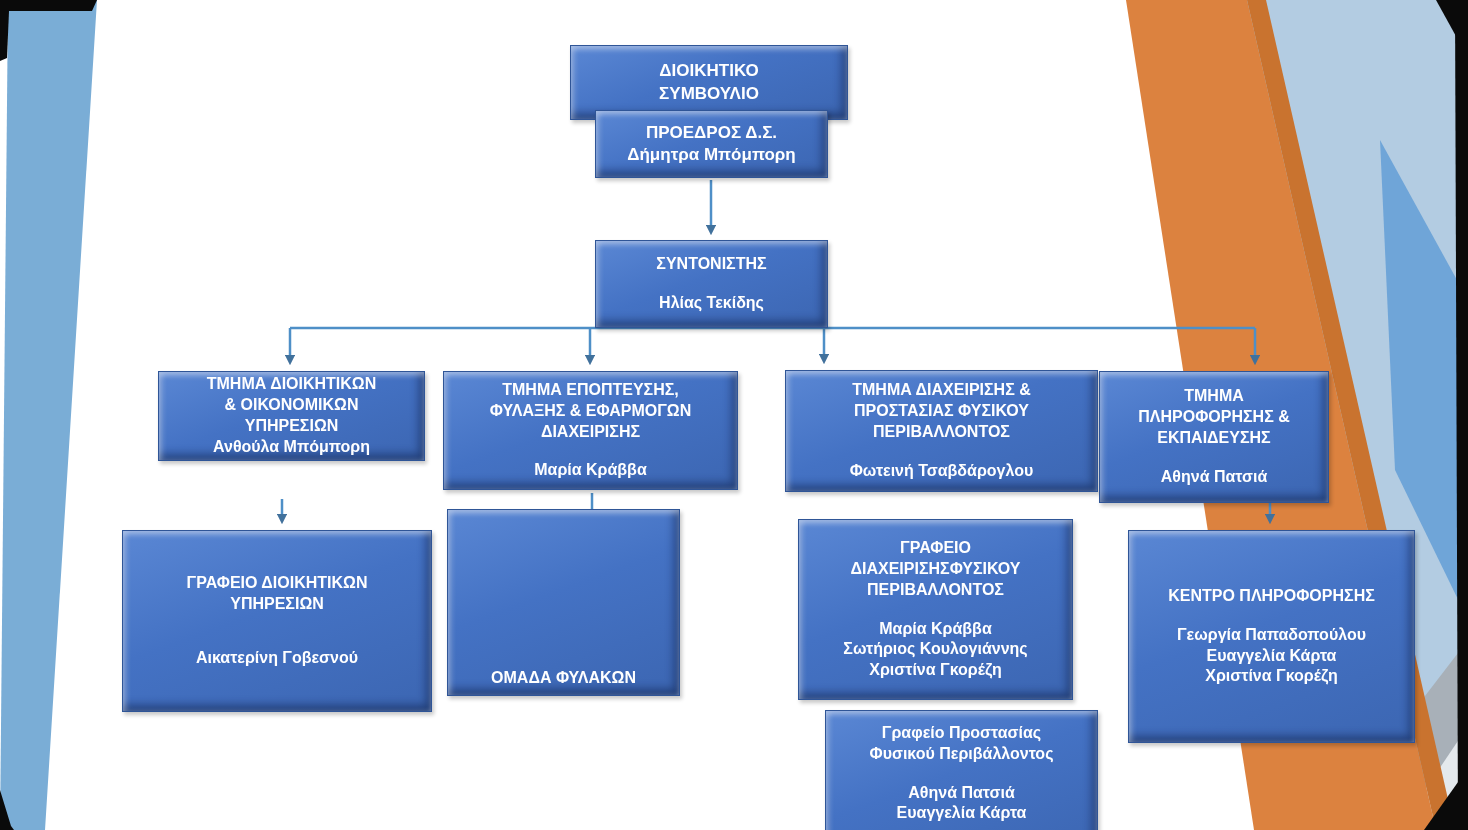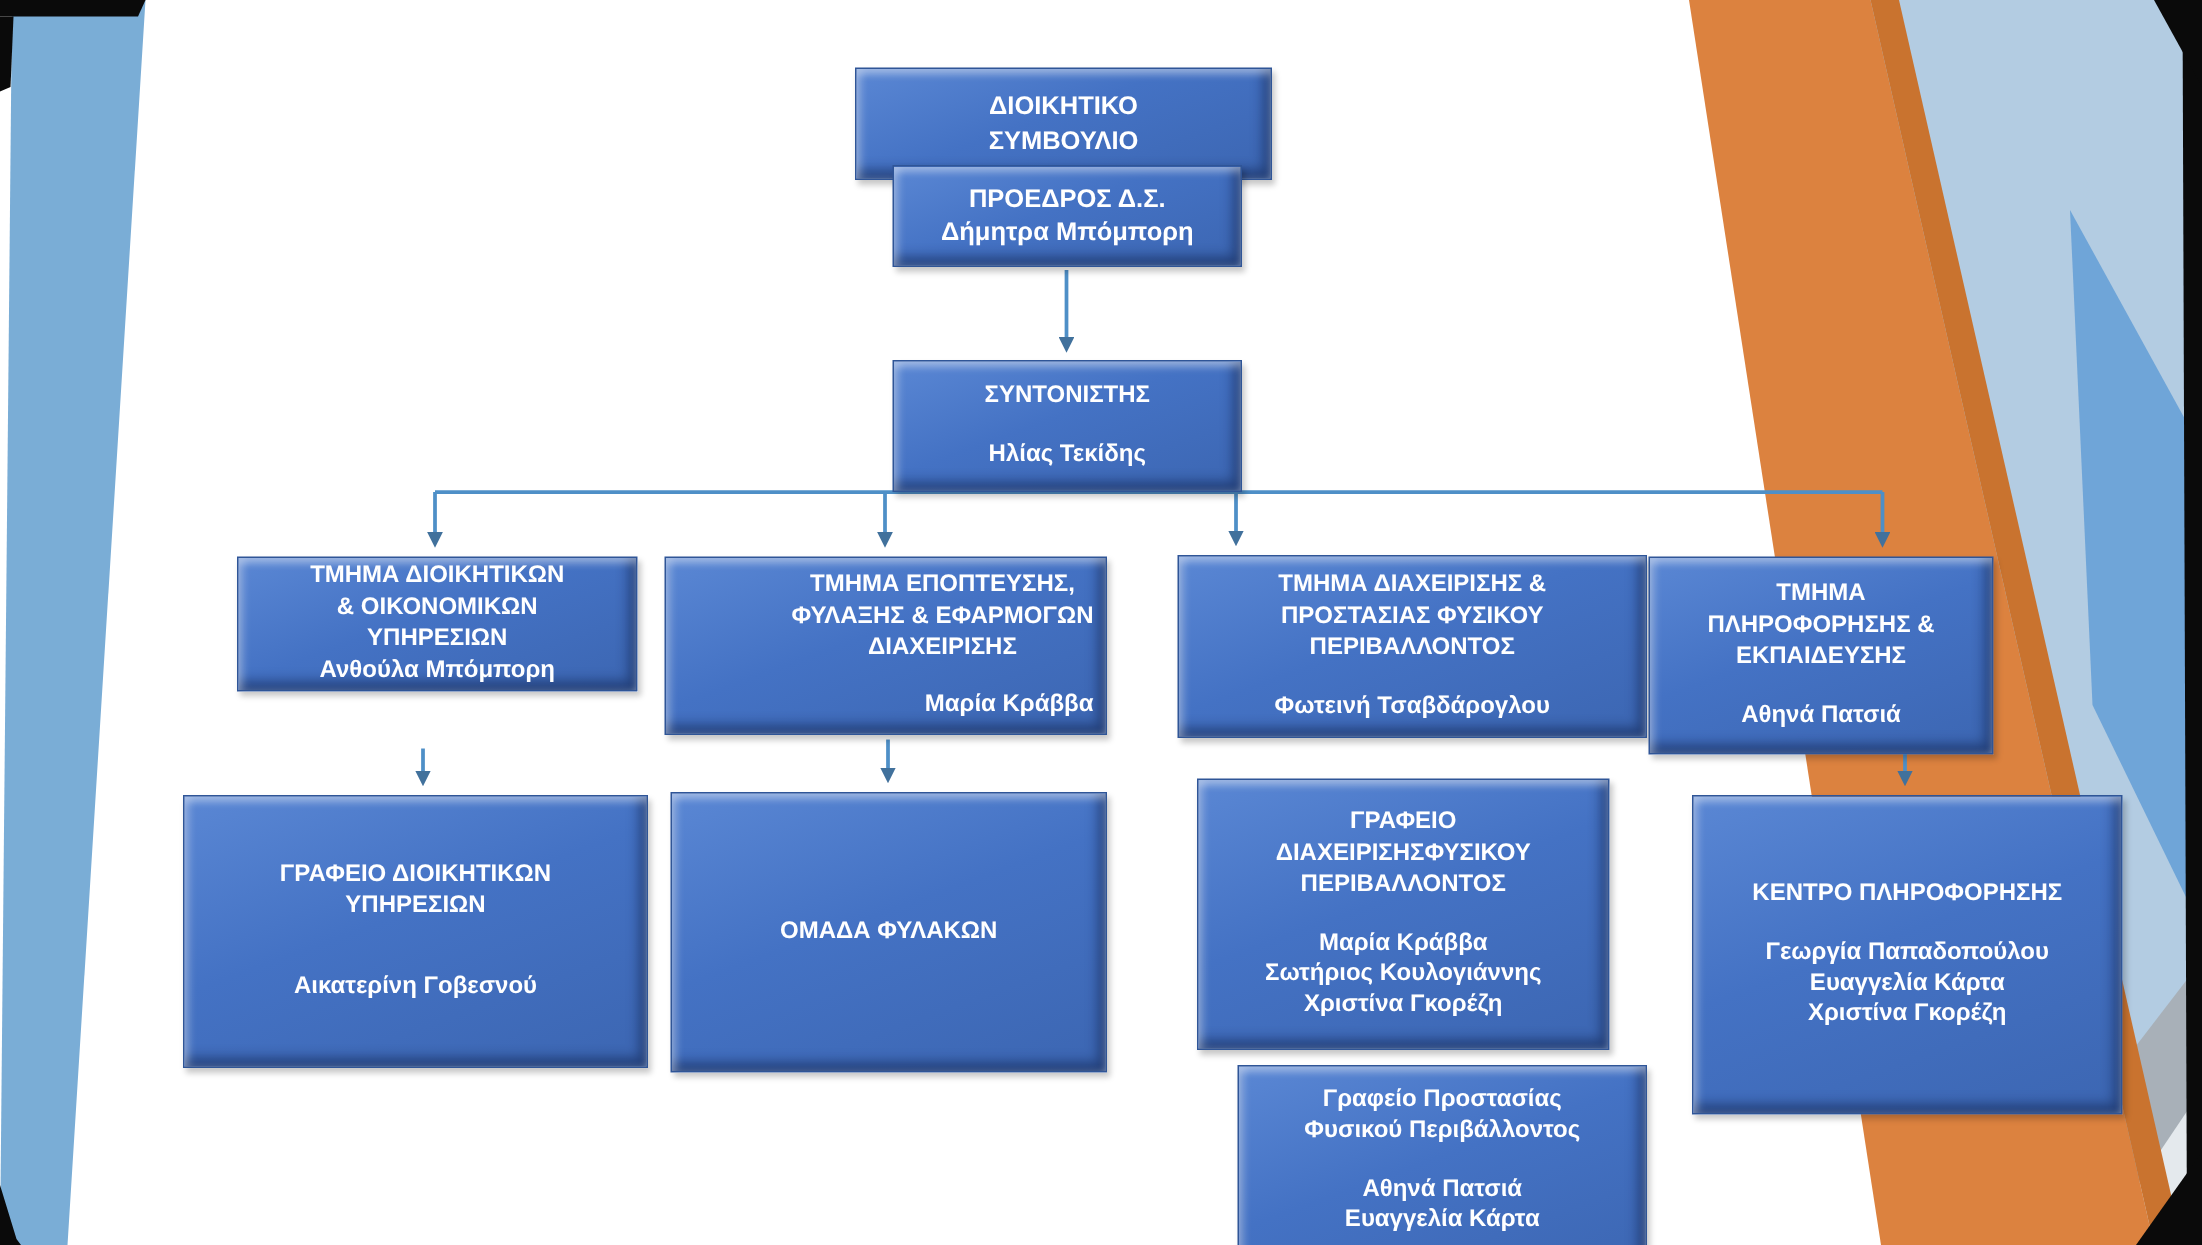--- a/index.html
+++ b/index.html
@@ -102,21 +102,21 @@
     <div class="names gap">Ηλίας Τεκίδης</div>
   </div>
 
   <div class="node" style="left:158px; top:371px; width:267px; height:90px;">
     <div class="title">ΤΜΗΜΑ ΔΙΟΙΚΗΤΙΚΩΝ
 &amp; ΟΙΚΟΝΟΜΙΚΩΝ
 ΥΠΗΡΕΣΙΩΝ</div>
     <div class="names">Ανθούλα Μπόμπορη</div>
   </div>
 
-  <div class="node" style="left:443px; top:371px; width:295px; height:119px;align-items:flex-end;">
+  <div class="node" style="left:443px; top:371px; width:295px; height:119px;">
     <div class="title">ΤΜΗΜΑ ΕΠΟΠΤΕΥΣΗΣ,
 ΦΥΛΑΞΗΣ &amp; ΕΦΑΡΜΟΓΩΝ
 ΔΙΑΧΕΙΡΙΣΗΣ</div>
     <div class="names gap">Μαρία Κράββα</div>
   </div>
 
   <div class="node" style="left:785px; top:370px; width:313px; height:122px;">
     <div class="title">ΤΜΗΜΑ ΔΙΑΧΕΙΡΙΣΗΣ &amp;
 ΠΡΟΣΤΑΣΙΑΣ ΦΥΣΙΚΟΥ
 ΠΕΡΙΒΑΛΛΟΝΤΟΣ</div>
@@ -129,21 +129,21 @@
 ΕΚΠΑΙΔΕΥΣΗΣ</div>
     <div class="names gap">Αθηνά Πατσιά</div>
   </div>
 
   <div class="node" style="left:122px; top:530px; width:310px; height:182px;gap:16px;">
     <div class="title">ΓΡΑΦΕΙΟ ΔΙΟΙΚΗΤΙΚΩΝ
 ΥΠΗΡΕΣΙΩΝ</div>
     <div class="names gap">Αικατερίνη Γοβεσνού</div>
   </div>
 
-  <div class="node" style="left:447px; top:528px; width:291px; height:187px;">
+  <div class="node" style="left:447px; top:509px; width:233px; height:187px;justify-content:flex-end;">
     <div class="title">ΟΜΑΔΑ ΦΥΛΑΚΩΝ</div>
   </div>
 
   <div class="node" style="left:798px; top:519px; width:275px; height:181px;">
     <div class="title">ΓΡΑΦΕΙΟ
 ΔΙΑΧΕΙΡΙΣΗΣΦΥΣΙΚΟΥ
 ΠΕΡΙΒΑΛΛΟΝΤΟΣ</div>
     <div class="names gap">Μαρία Κράββα
 Σωτήριος Κουλογιάννης
 Χριστίνα Γκορέζη</div>

